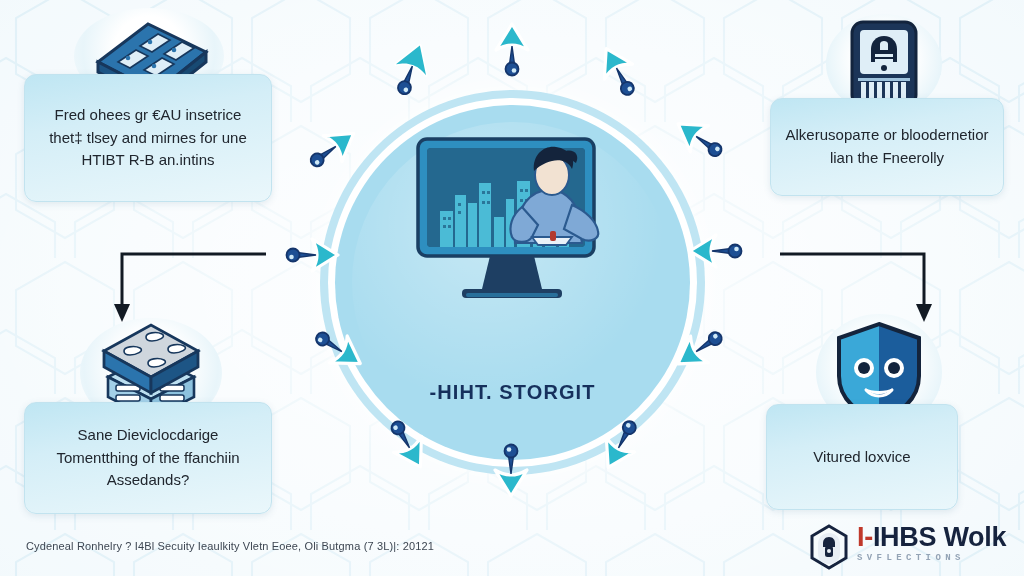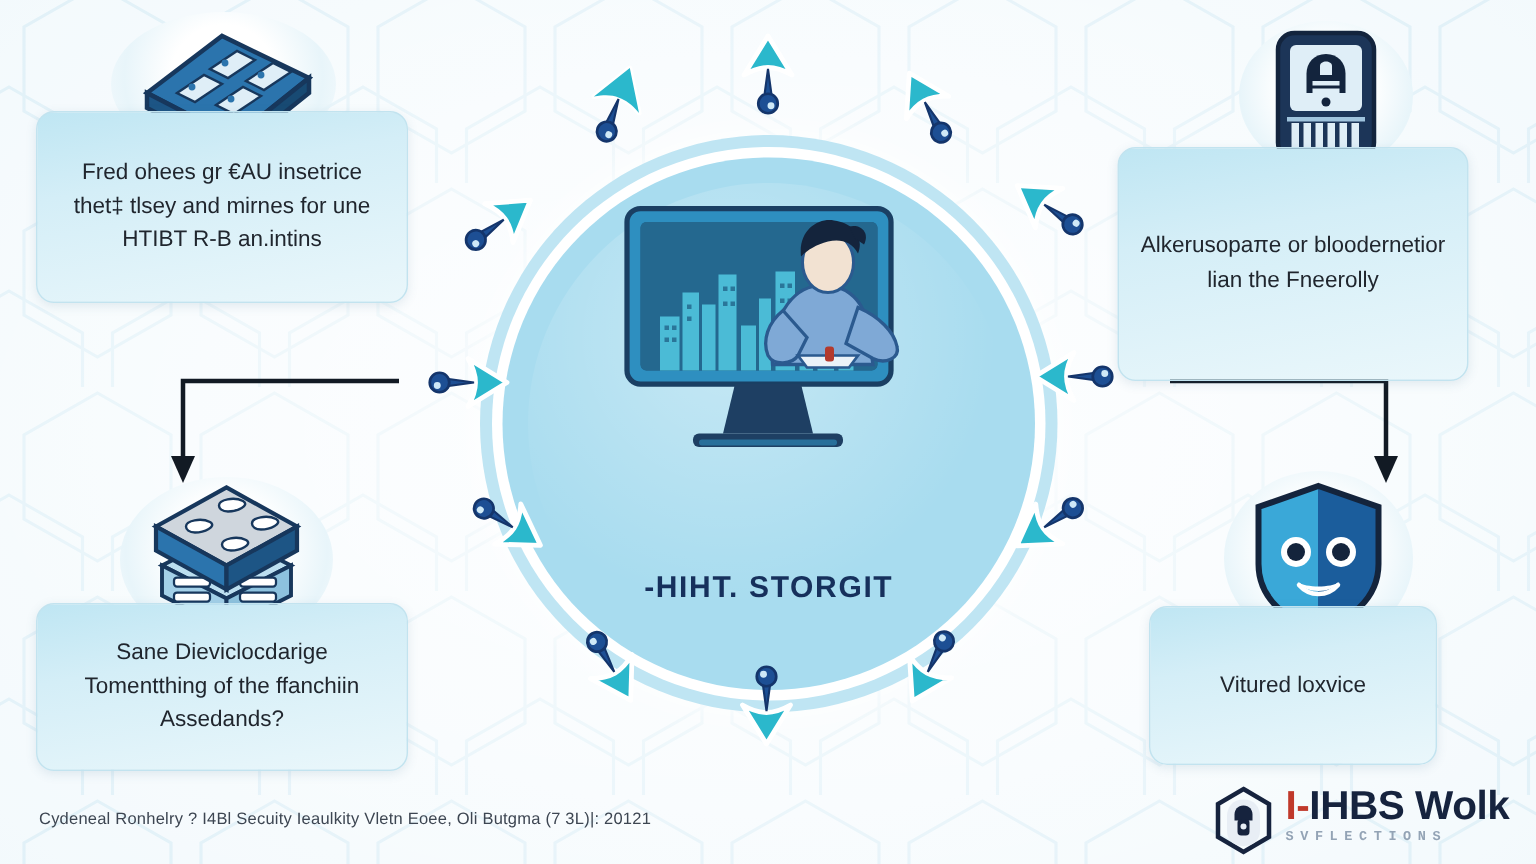--- a/index.html
+++ b/index.html
@@ -98,21 +98,21 @@
     padding: 12px 14px;
   }
   .card-text {
     font-size: 15px;
     line-height: 1.52;
     color: #20262e;
     text-align: center;
     font-family: "Liberation Sans", sans-serif;
   }
   #card-tl { left: 24px;  top: 74px;  width: 248px; height: 128px; }
-  #card-tr { left: 745px; top: 98px;  width: 234px; height: 156px; }
+  #card-tr { left: 770px; top: 98px;  width: 234px; height: 98px; }
   #card-bl { left: 24px;  top: 402px; width: 248px; height: 112px; border-radius: 12px; }
   #card-br { left: 766px; top: 404px; width: 192px; height: 106px; }
 
   
   .icon-badge {
     position: absolute;
     border-radius: 50%;
     background: radial-gradient(circle at 50% 45%, #ffffff 38%, #e8f5fa 72%, rgba(232,245,250,0) 100%);
     display: flex;
     align-items: center;

